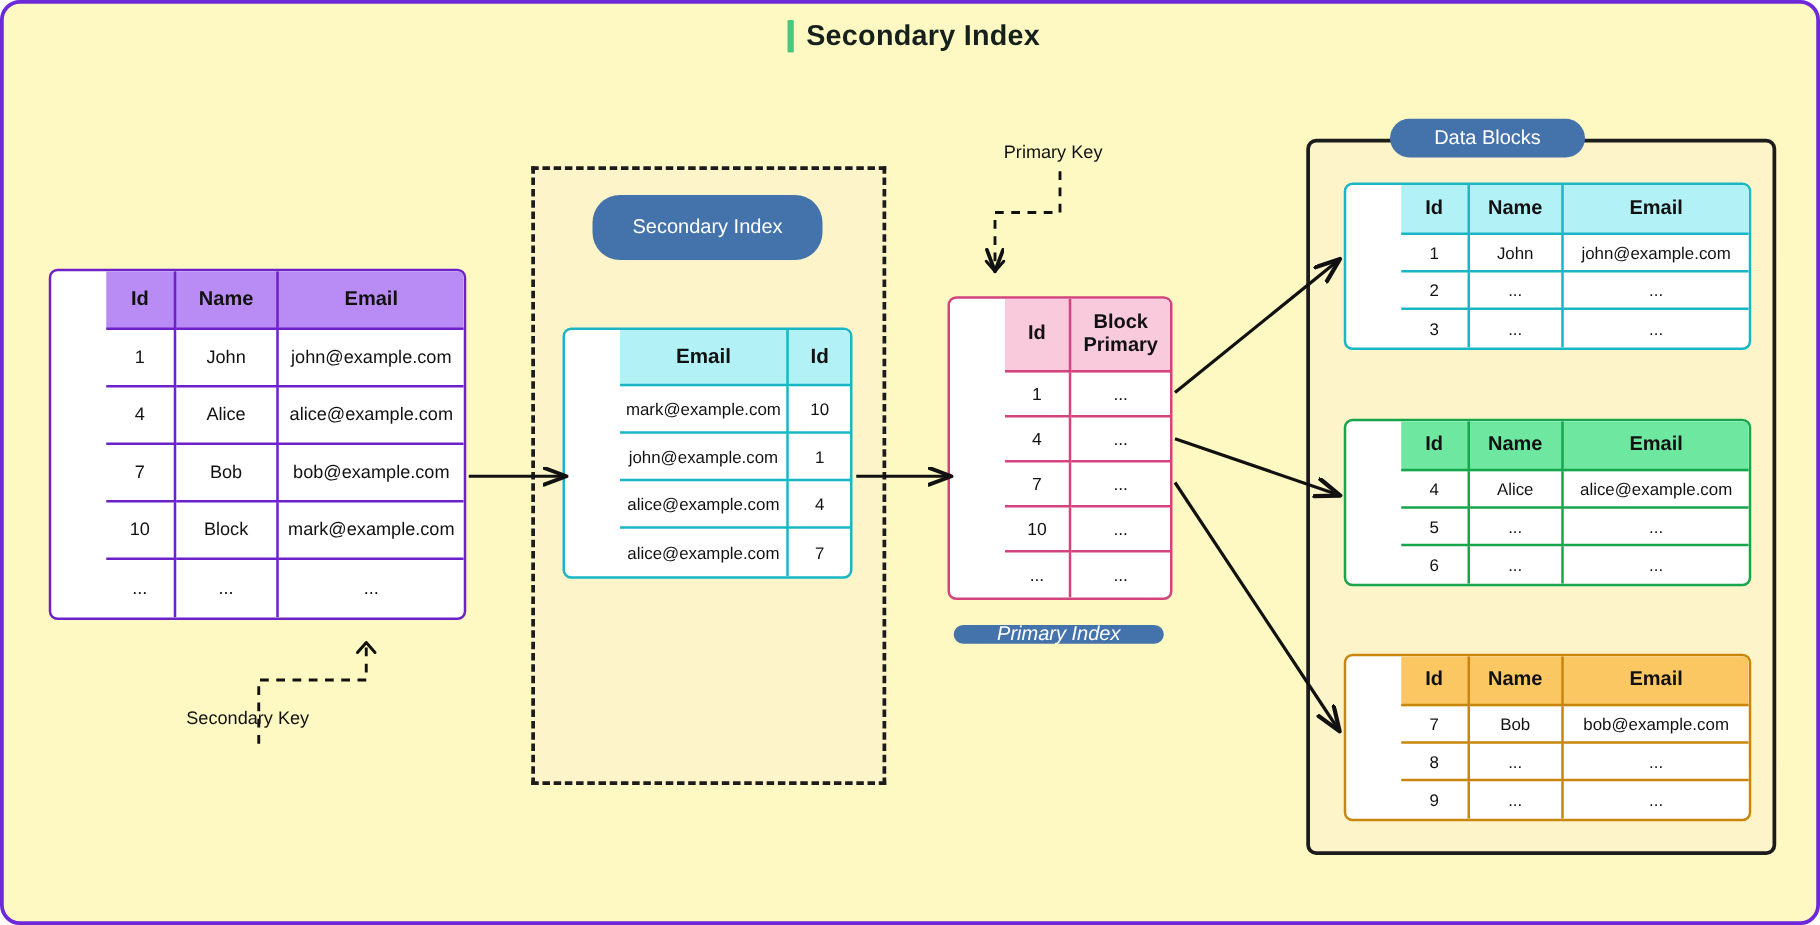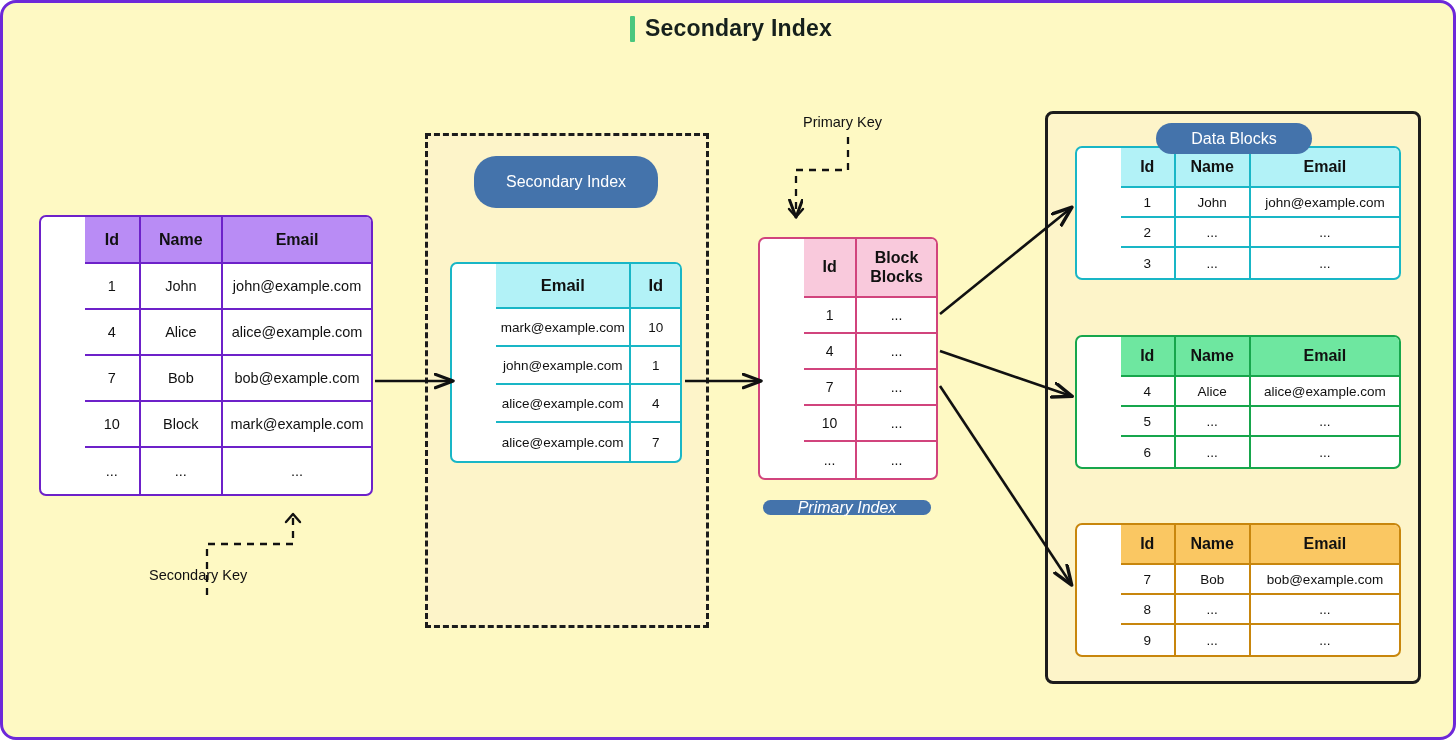--- a/index.html
+++ b/index.html
@@ -127,21 +127,21 @@
     background: #4473ab;
     color: #fff;
     border-radius: 22px;
     display: flex; align-items: center; justify-content: center;
     text-align: center;
     font-size: 16px;
     line-height: 1.2;
   }
   #pill-secondary { left: 471px; top: 153px; width: 184px; height: 52px; }
   #pill-primary   { left: 760px; top: 497px; width: 168px; height: 15px; font-style: italic; }
-  #pill-blocks    { left: 1153px; top: 92px; width: 156px; height: 31px; z-index: 5; margin-top: 28px; }
+  #pill-blocks    { left: 1109px; top: 92px; width: 156px; height: 31px; z-index: 5; }
 
   
   .anno { position: absolute; font-size: 14.5px; color: #111; white-space: nowrap; }
   #anno-primary-key   { left: 800px; top: 111px; }
   #anno-secondary-key { left: 146px; top: 564px; }
 
   
   #arrows { position: absolute; left: 0; top: 0; width: 1456px; height: 740px;
     pointer-events: none; }
 </style>
@@ -211,21 +211,21 @@
     </div>
     <div class="row">
       <div class="cell c-mail">alice@example.com</div>
       <div class="cell c-id">7</div>
     </div>
   </div>
 
   <div class="tbl" id="pri-table">
     <div class="row hdr">
       <div class="cell c-id">Id</div>
-      <div class="cell c-ptr">Block Blocks</div>
+      <div class="cell c-ptr">Block Primary</div>
     </div>
     <div class="row">
       <div class="cell c-id">1</div>
       <div class="cell c-ptr">...</div>
     </div>
     <div class="row">
       <div class="cell c-id">4</div>
       <div class="cell c-ptr">...</div>
     </div>
     <div class="row">

